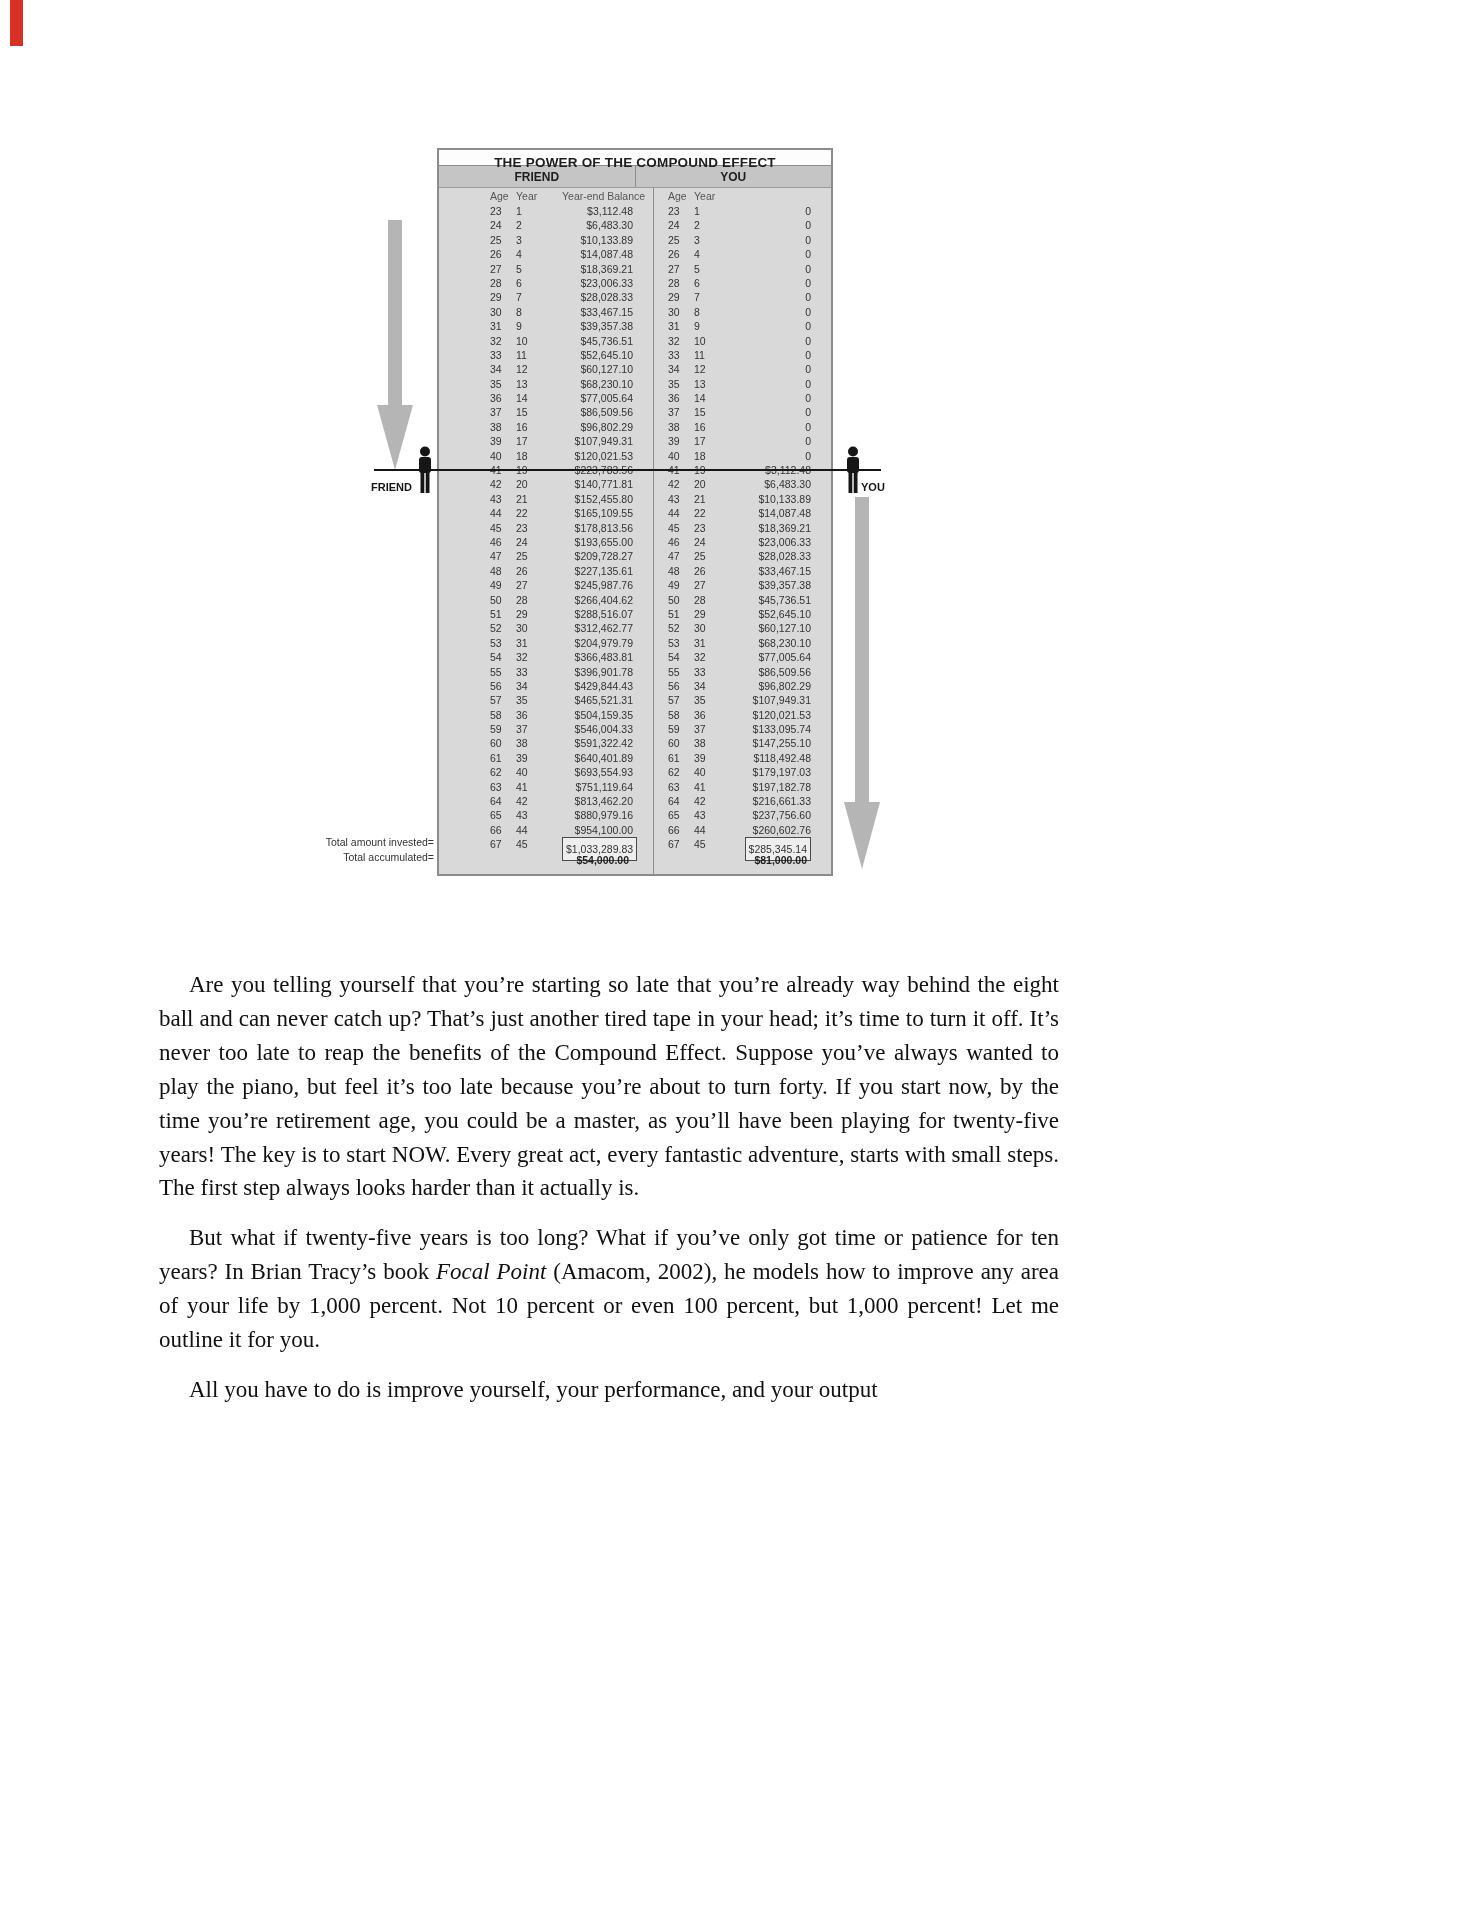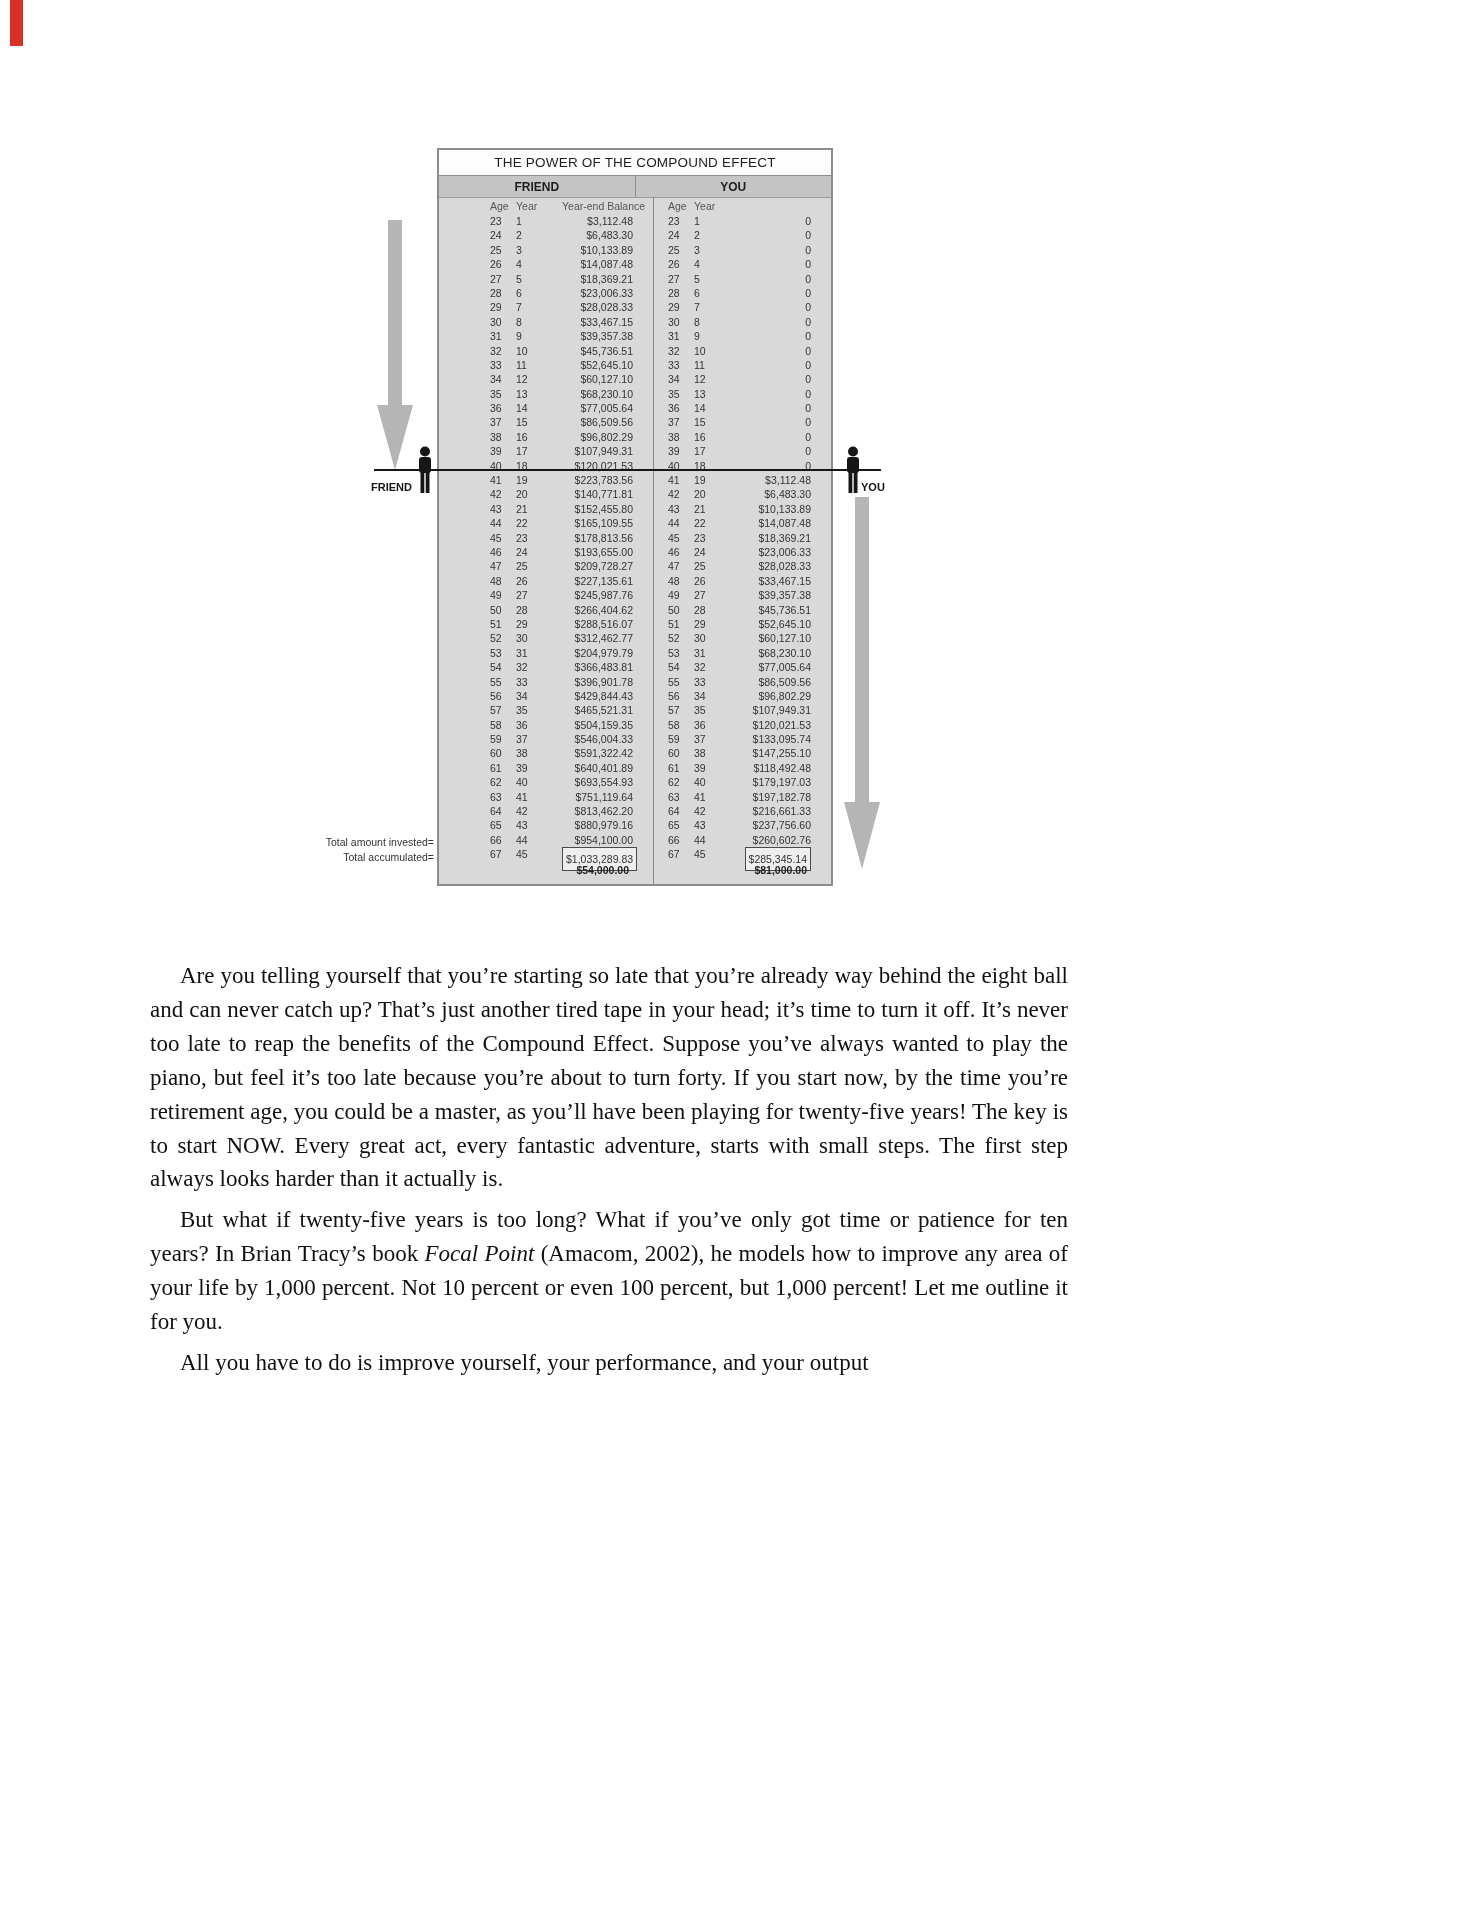--- a/index.html
+++ b/index.html
@@ -5,21 +5,21 @@
   * { margin:0; padding:0; box-sizing:border-box; }
   html,body { background:#ffffff; }
   body { width:1484px; height:1920px; position:relative; font-family:"Liberation Sans",sans-serif; }
   .page { position:relative; width:1484px; height:1920px; background:#fff; overflow:hidden; }
 
   .red-mark { position:absolute; left:10px; top:0; width:13px; height:46px; background:#d93025; }
 
   .figure { position:absolute; left:0; top:0; width:1484px; height:930px; }
 
   .tbl { position:absolute; left:437px; top:148px; width:396px; border:2px solid #8c8c8c; background:#d9d9d9; }
-  .tbl-title { background:#fdfdfd; border-bottom:1px solid #8c8c8c; font-weight:normal; font-size:13.5px; letter-spacing:0.2px; text-align:center; height:26px; line-height:26px; color:#1e1e1e; }
+  .tbl-title { background:#fdfdfd; border-bottom:1px solid #8c8c8c; font-weight:bold; font-size:13.5px; letter-spacing:0.2px; text-align:center; height:16px; line-height:26px; color:#1e1e1e; }
   .tbl-heads { display:flex; background:#c5c5c5; border-bottom:1px solid #9a9a9a; height:22px; }
   .tbl-heads > div { flex:1; text-align:center; font-weight:bold; font-size:12px; line-height:22px; color:#1e1e1e; }
   .tbl-heads > div:first-child { border-right:1px solid #8c8c8c; }
   .tbl-body { display:flex;margin-left:37px; }
   .panel { flex:1; min-width:0; padding-bottom:6px; }
   .panel.you { border-left:1px solid #8c8c8c; }
 
   .colhead { display:flex; height:16px; line-height:16px; font-size:10.5px; color:#555; }
   .trow { display:flex; height:14.4px; line-height:14.4px; font-size:10.5px; color:#333; }
   .c-age  { width:40px; padding-left:14px; flex:none; }
@@ -46,21 +46,21 @@
   .friend-side { left:340px; width:72px; text-align:right; top:481px; }
   .you-side { left:861px; top:481px; }
 
   .total-label { position:absolute; left:294px; width:140px; text-align:right; font-size:10.5px; color:#333; }
   .lbl-acc { top:851px; }
   .lbl-inv { top:836px; }
 
   .bodytext { position:absolute; left:143px; top:952px; width:932px;
               font-family:"Liberation Serif",serif; font-size:23px; line-height:33.9px;
               color:#111; text-align:justify; }
-  .bodytext p { text-indent:30px; margin:7px; }
+  .bodytext p { text-indent:30px; margin:16px; }
   .it { font-style:italic; }
 </style>
 </head>
 <body>
 
 <div class="page">
 
   <div class="red-mark"></div>
 
   <div class="figure">

